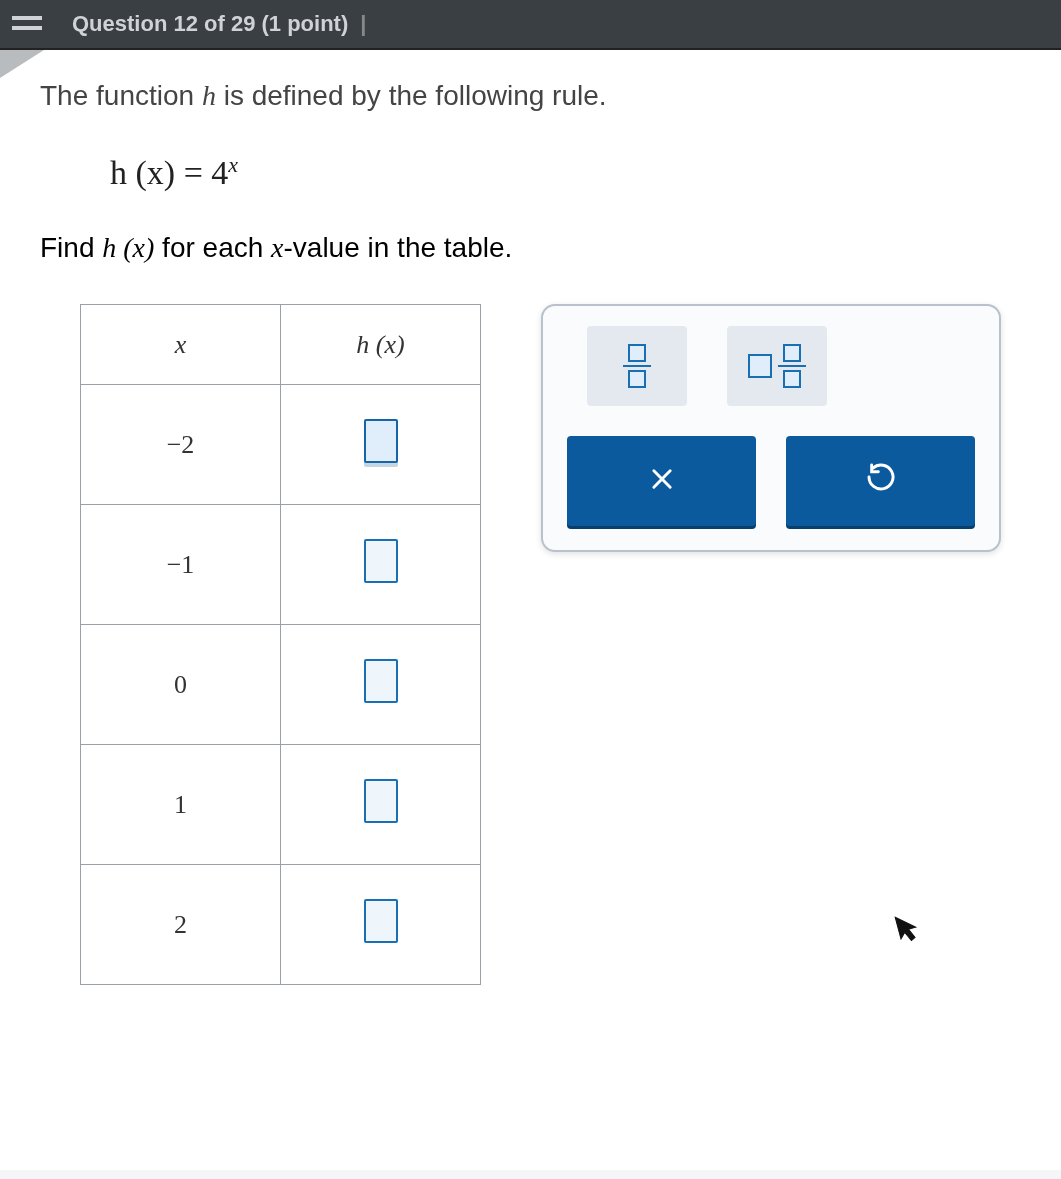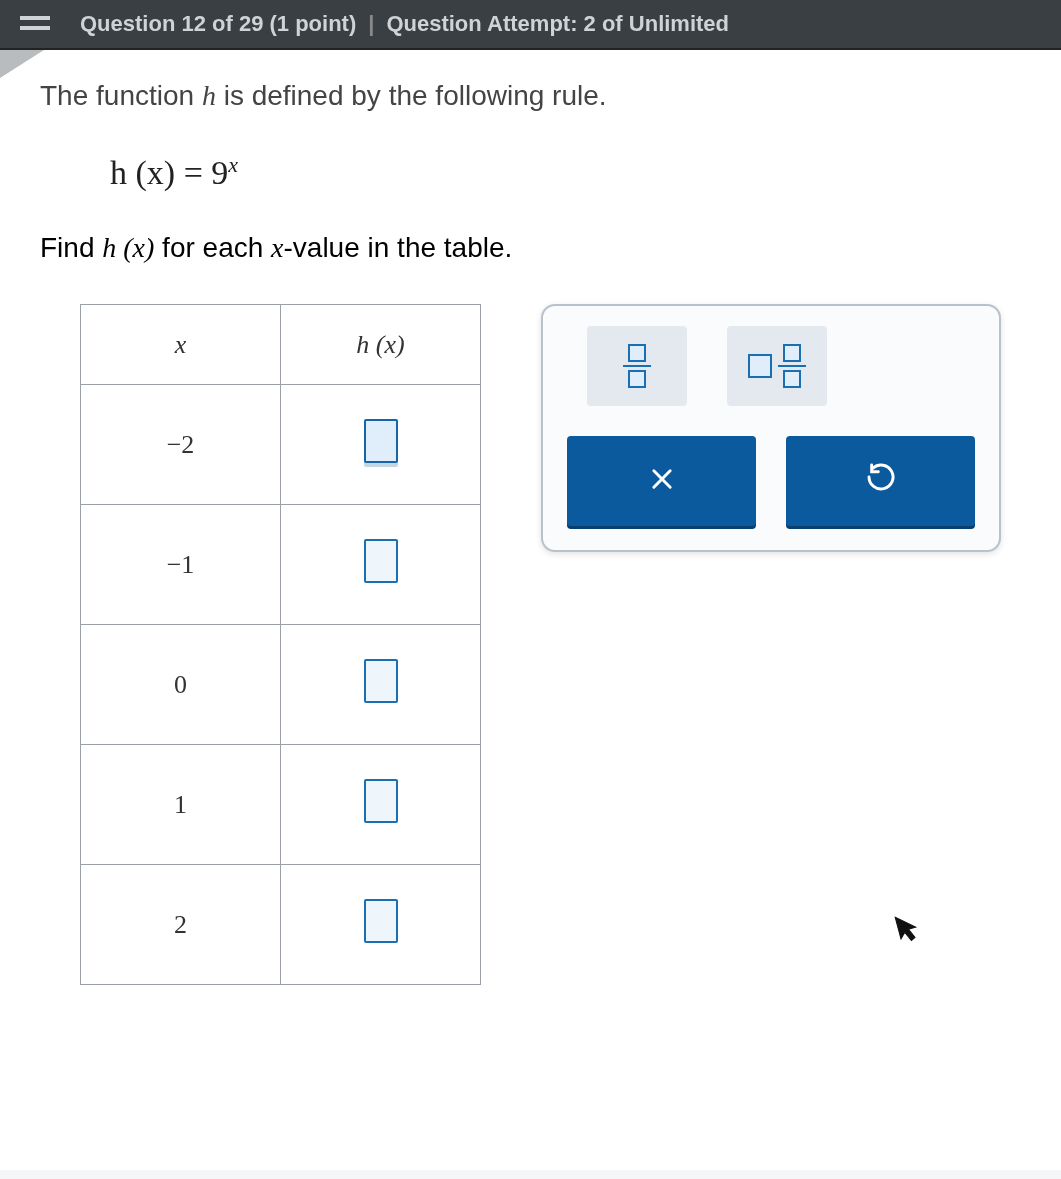--- a/index.html
+++ b/index.html
@@ -10,21 +10,21 @@
       height: 1179px;
       overflow: hidden;
       color: #333;
     }
     .header-bar {
       background: #3a3f44;
       color: #cfd3d6;
       height: 50px;
       display: flex;
       align-items: center;
-      padding: 0 20px;
+      padding: 0 12px;
       font-size: 22px;
       font-weight: 600;
       border-bottom: 2px solid #222;
     }
     .header-bar .menu-stub {
       width: 30px;
       height: 4px;
       background: #cfd3d6;
       margin-right: 30px;
       position: relative;
@@ -167,31 +167,30 @@
       transform: rotate(-15deg);
     }
   </style>
 </head>
 <body>
 
 <div class="header-bar">
   <div class="menu-stub"></div>
   <span>Question 12 of 29 (1 point)</span>
   <span class="sep">|</span>
-  <span>Question Attempt: 2 of Unlimited</span>
 </div>
 
 <div class="content">
 
   <p class="prompt">
     <span>The function </span><span class="fn">h</span><span> is defined by the following rule.</span>
   </p>
 
   <div class="equation">
-    <span>h (x) = 9</span><span class="sup">x</span>
+    <span>h (x) = 4</span><span class="sup">x</span>
   </div>
 
   <p class="instruction">
     <span>Find </span><span class="fn">h (x)</span><span> for each </span><span class="xvar">x</span><span>-value in the table.</span>
   </p>
 
   <div class="work-area">
 
     <table class="func">
       <tbody>

